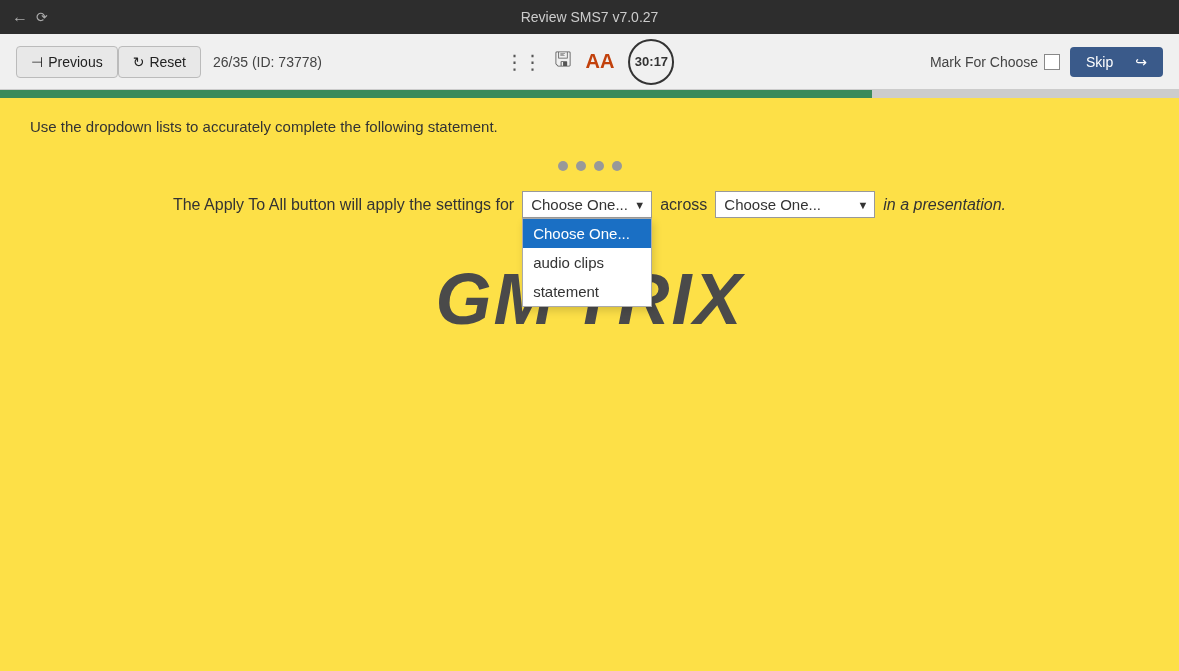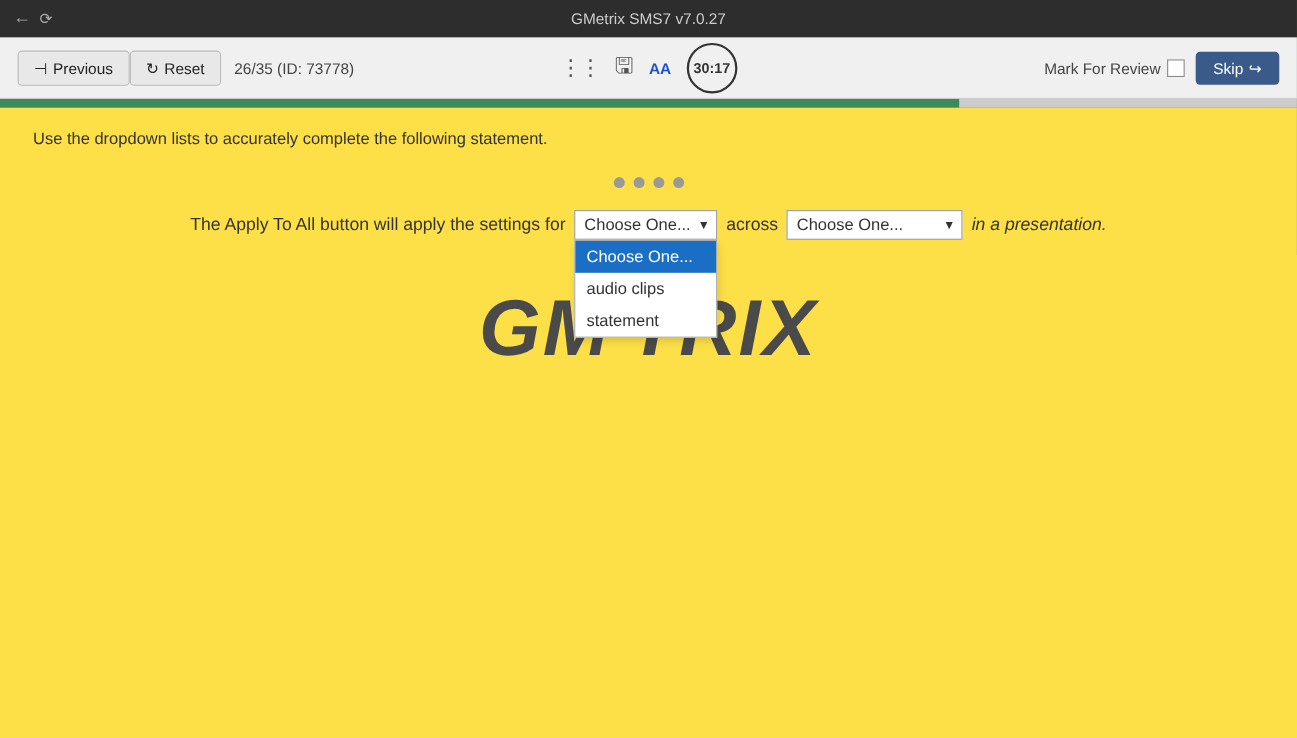--- a/index.html
+++ b/index.html
@@ -117,21 +117,21 @@
     .mark-review-checkbox {
       width: 16px;
       height: 16px;
       border: 1px solid #888;
       background: white;
     }
 
     .skip-btn {
       display: flex;
       align-items: center;
-      gap: 5px;
+      gap: 22px;
       padding: 7px 16px;
       background: #3a5a8a;
       color: white;
       border: none;
       border-radius: 4px;
       font-size: 14px;
       cursor: pointer;
       font-weight: 500;
     }
 
@@ -267,32 +267,32 @@
     .center-group {
       position: absolute;
       left: 50%;
       transform: translateX(-50%);
       display: flex;
       align-items: center;
       gap: 14px;
     }
 
     .aa-text {
-      font-size: 14px;
+      font-size: 20px;
       font-weight: bold;
-      color: #1d4ed8;
+      color: #c2410c;
     }
   </style>
 </head>
 <body>
 
 <div class="title-bar">
   <span class="back-icon">←</span>
   <span class="refresh-icon">⟳</span>
-  <span>GMetrix SMS7 v7.0.27</span>
+  <span>Review SMS7 v7.0.27</span>
 </div>
 
 <div class="toolbar">
   <div class="toolbar-position">
 
     <button class="btn">
       <span>⊣</span>
       <span>Previous</span>
     </button>
     <button class="btn">
@@ -309,21 +309,21 @@
         <span style="font-size:20px; color:#555;">🖫</span>
       </button>
       <span class="aa-text">AA</span>
       <div class="timer-circle">
         <span>30:17</span>
       </div>
     </div>
 
     <div class="toolbar-right">
       <div class="mark-review">
-        <span>Mark For Review</span>
+        <span>Mark For Choose</span>
         <div class="mark-review-checkbox"></div>
       </div>
       <button class="skip-btn">
         <span>Skip</span>
         <span>↪</span>
       </button>
     </div>
   </div>
 </div>
 

